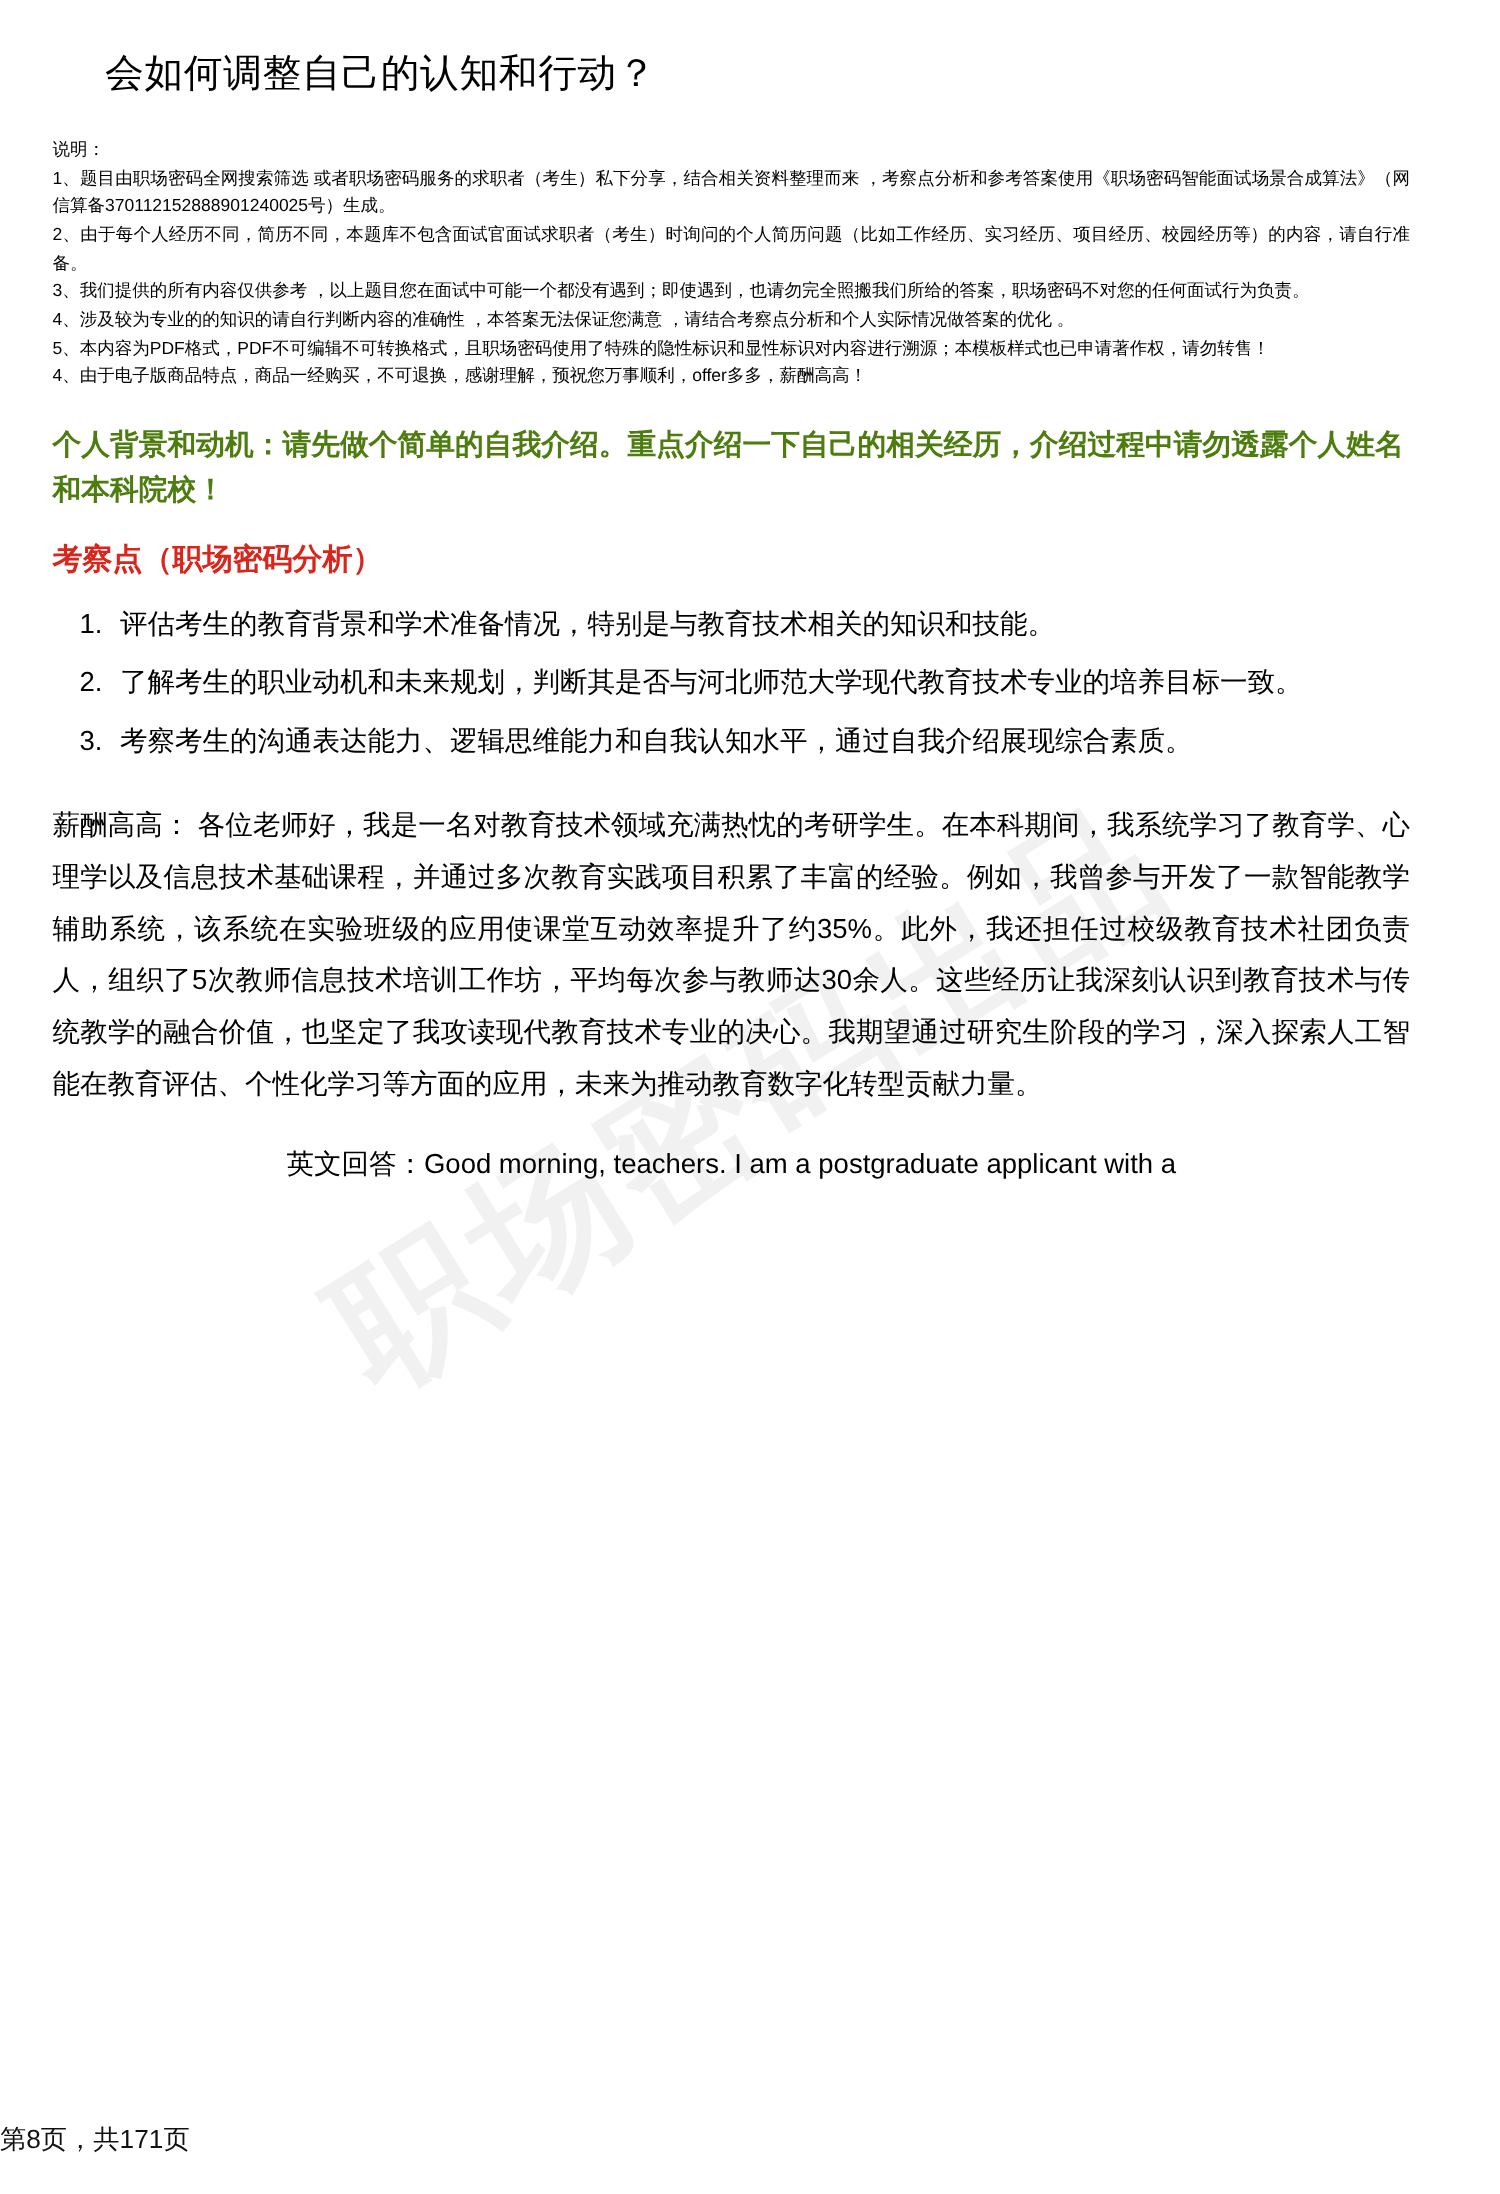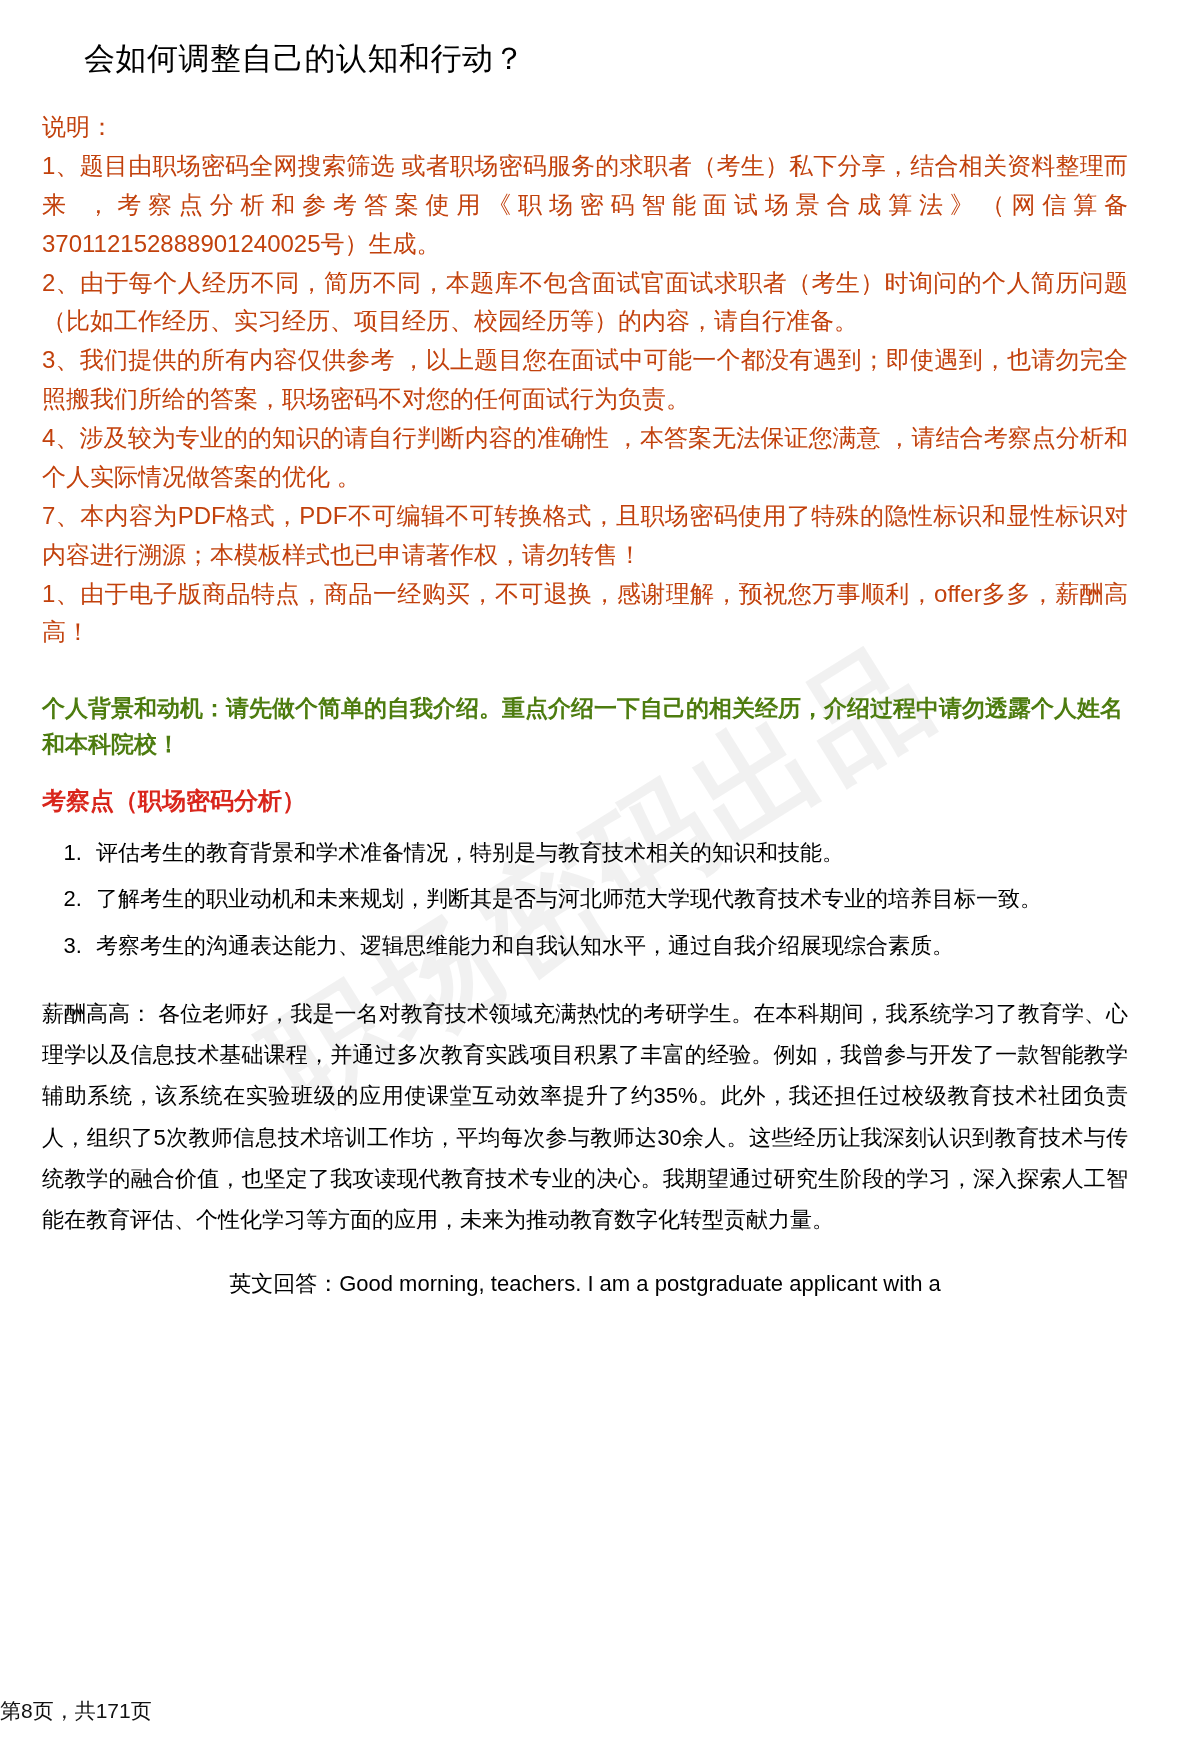--- a/index.html
+++ b/index.html
@@ -42,24 +42,24 @@
     padding: 38px 72px 0 42px;
   }
   .title-line {
     font-size: 31px;
     color: #000;
     margin: 0 0 28px 42px;
     letter-spacing: 0.5px;
     font-family: "Liberation Sans", sans-serif;
   }
   .note-block {
-    font-size: 24px;
+    font-size: 14px;
     line-height: 1.62;
-    color: #c2410c;
-    margin-bottom: 39px;
+    color: #000000;
+    margin-bottom: 26px;
   }
   .note-block p {
     margin: 0;
     text-align: justify;
   }
   .q-heading {
     color: #4d7c0f;
     font-weight: bold;
     font-size: 23px;
     line-height: 1.55;
@@ -116,22 +116,22 @@
   <div class="content">
 
     <div class="title-line">会如何调整自己的认知和行动？</div>
 
     <div class="note-block">
       <p>说明：</p>
       <p>1、题目由职场密码全网搜索筛选 或者职场密码服务的求职者（考生）私下分享，结合相关资料整理而来 ，考察点分析和参考答案使用《职场密码智能面试场景合成算法》（网信算备370112152888901240025号）生成。</p>
       <p>2、由于每个人经历不同，简历不同，本题库不包含面试官面试求职者（考生）时询问的个人简历问题（比如工作经历、实习经历、项目经历、校园经历等）的内容，请自行准备。</p>
       <p>3、我们提供的所有内容仅供参考 ，以上题目您在面试中可能一个都没有遇到；即使遇到，也请勿完全照搬我们所给的答案，职场密码不对您的任何面试行为负责。</p>
       <p>4、涉及较为专业的的知识的请自行判断内容的准确性 ，本答案无法保证您满意 ，请结合考察点分析和个人实际情况做答案的优化 。</p>
-      <p>7、本内容为PDF格式，PDF不可编辑不可转换格式，且职场密码使用了特殊的隐性标识和显性标识对内容进行溯源；本模板样式也已申请著作权，请勿转售！</p>
-      <p>1、由于电子版商品特点，商品一经购买，不可退换，感谢理解，预祝您万事顺利，offer多多，薪酬高高！</p>
+      <p>5、本内容为PDF格式，PDF不可编辑不可转换格式，且职场密码使用了特殊的隐性标识和显性标识对内容进行溯源；本模板样式也已申请著作权，请勿转售！</p>
+      <p>4、由于电子版商品特点，商品一经购买，不可退换，感谢理解，预祝您万事顺利，offer多多，薪酬高高！</p>
     </div>
 
     <div class="q-heading">个人背景和动机：请先做个简单的自我介绍。重点介绍一下自己的相关经历，介绍过程中请勿透露个人姓名和本科院校！</div>
 
     <div class="section-heading">考察点（职场密码分析）</div>
 
     <ol class="points">
       <li>评估考生的教育背景和学术准备情况，特别是与教育技术相关的知识和技能。</li>
       <li>了解考生的职业动机和未来规划，判断其是否与河北师范大学现代教育技术专业的培养目标一致。</li>
       <li>考察考生的沟通表达能力、逻辑思维能力和自我认知水平，通过自我介绍展现综合素质。</li>

